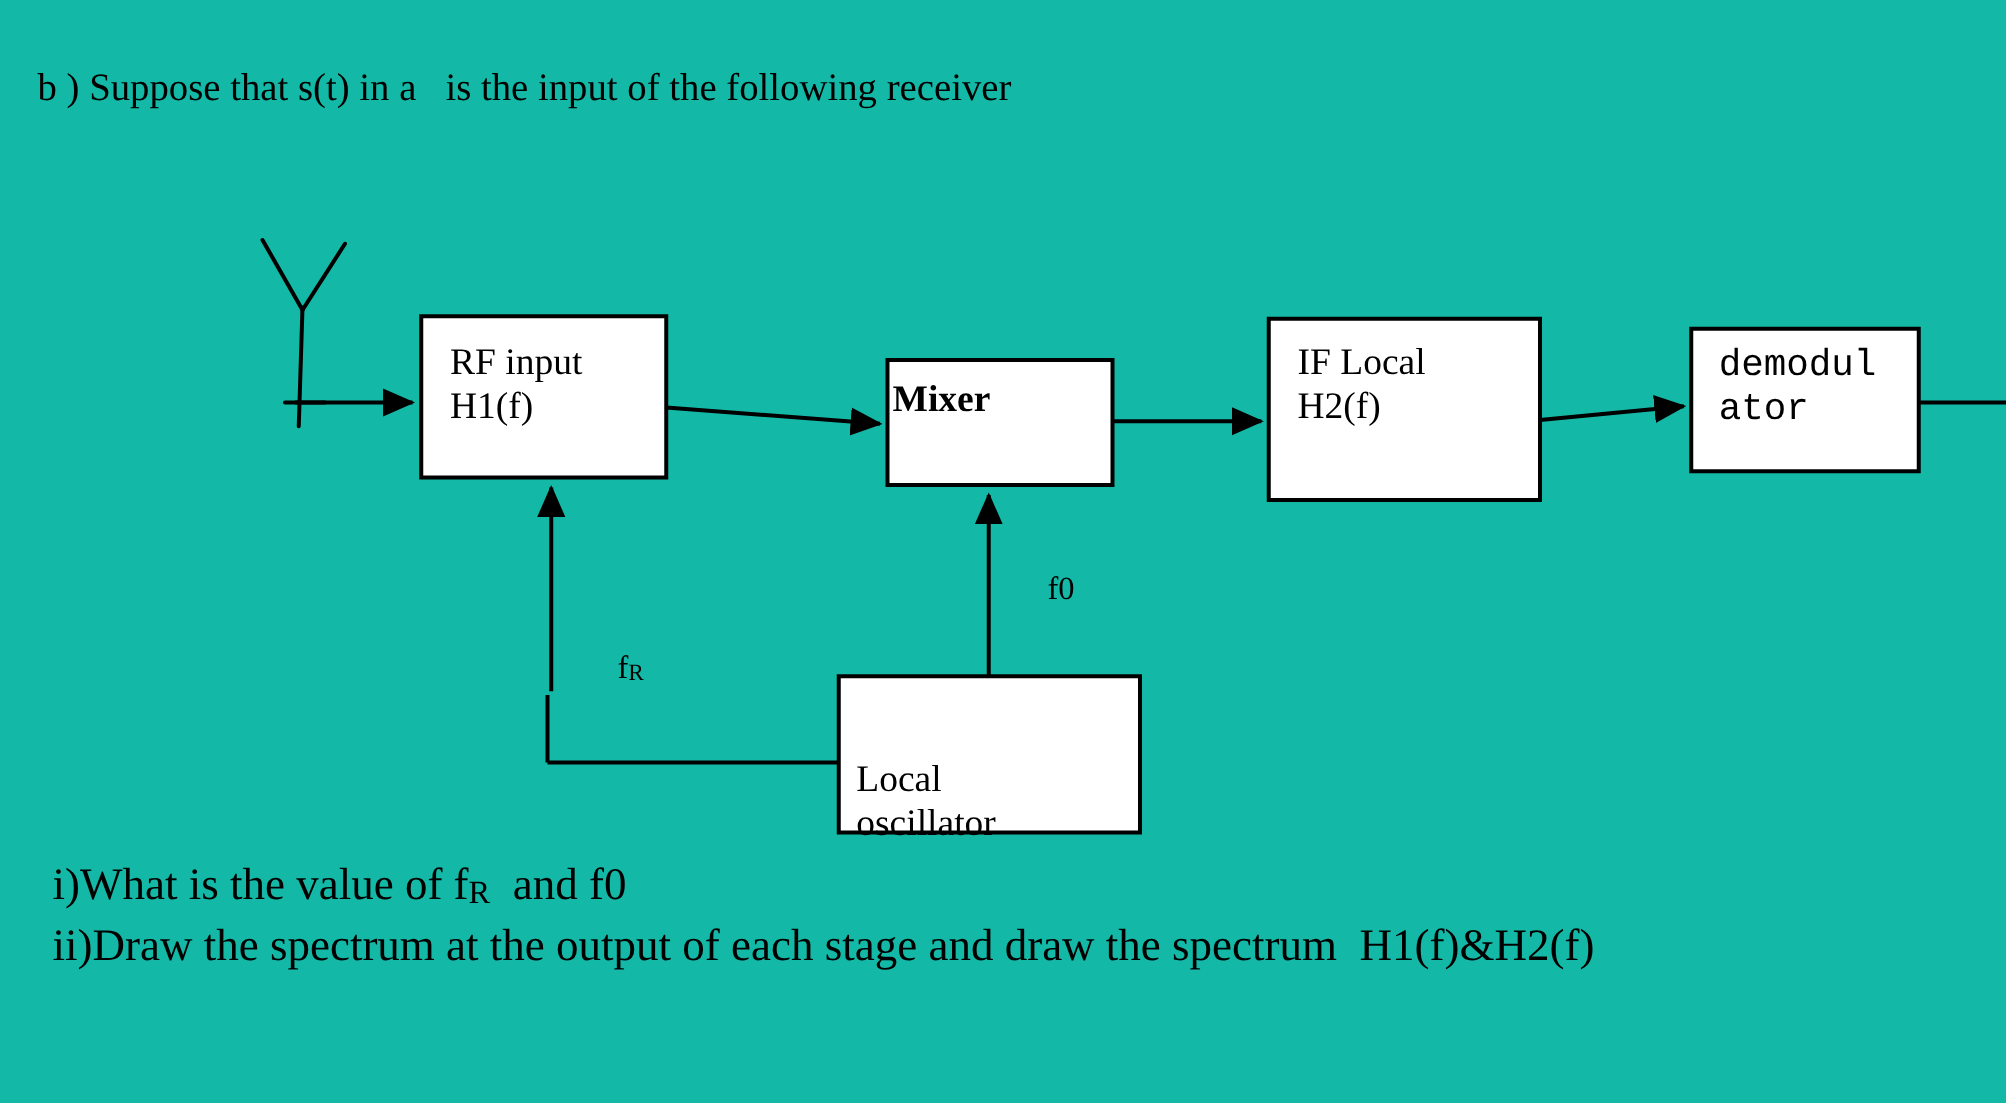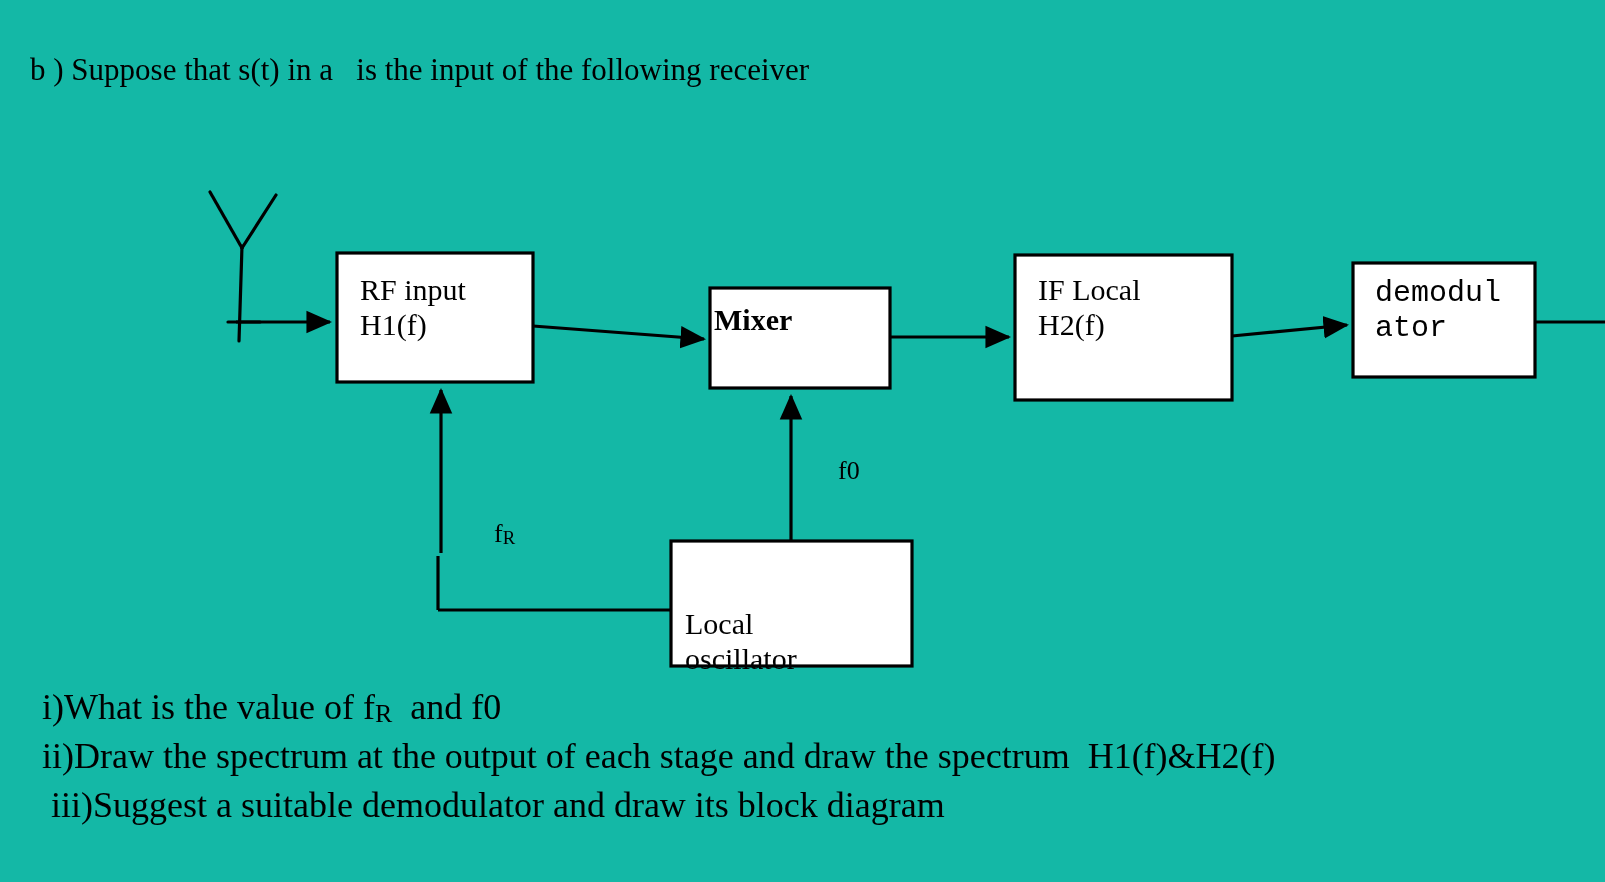--- a/index.html
+++ b/index.html
@@ -151,16 +151,15 @@
 
   <div class="abs sig-label fr"><span>f</span><sub>R</sub></div>
 
   <div class="abs sig-label f0">f0</div>
 
   <div class="abs q-list">
     <div class="q-item"><span>i)What is the value of f</span><sub>R</sub><span>  and f0</span></div>
 
     <div class="q-item">ii)Draw the spectrum at the output of each stage and draw the spectrum  H1(f)&amp;H2(f)</div>
 
-    <div class="q-item"> iii)Suggest a suitable demodulator and draw its block diagram</div>
   </div>
 
 </div>
 
 </body></html>

